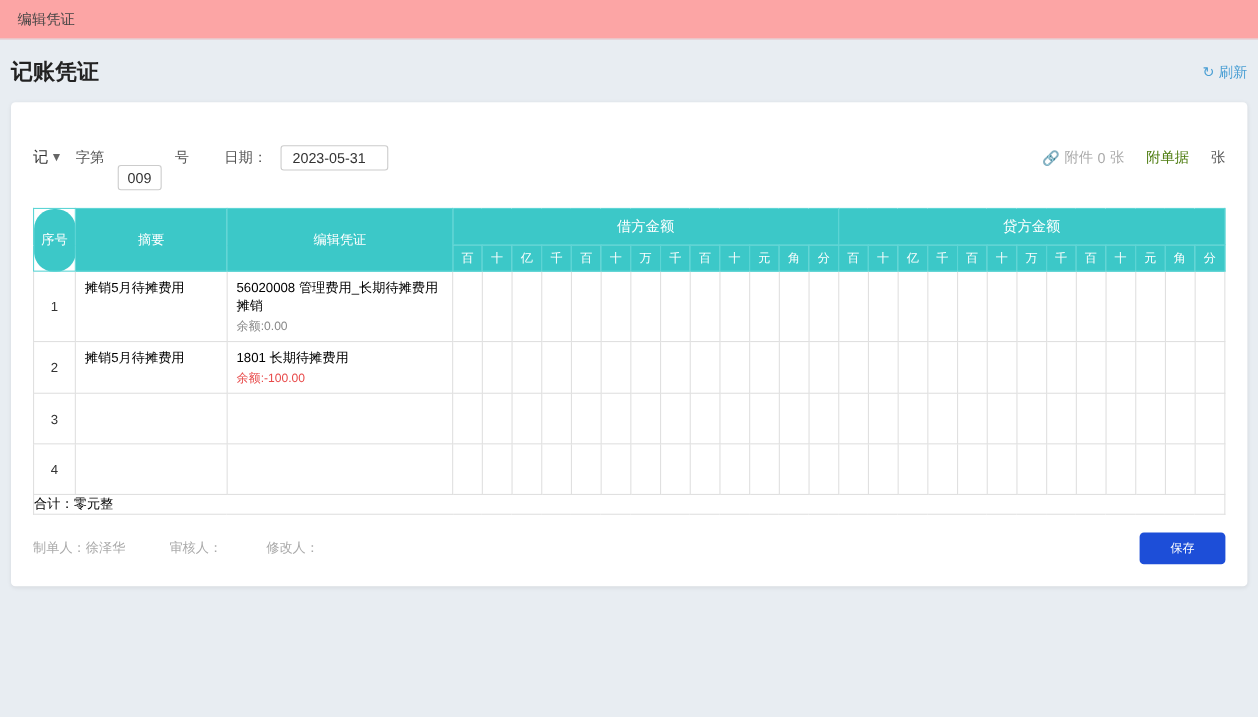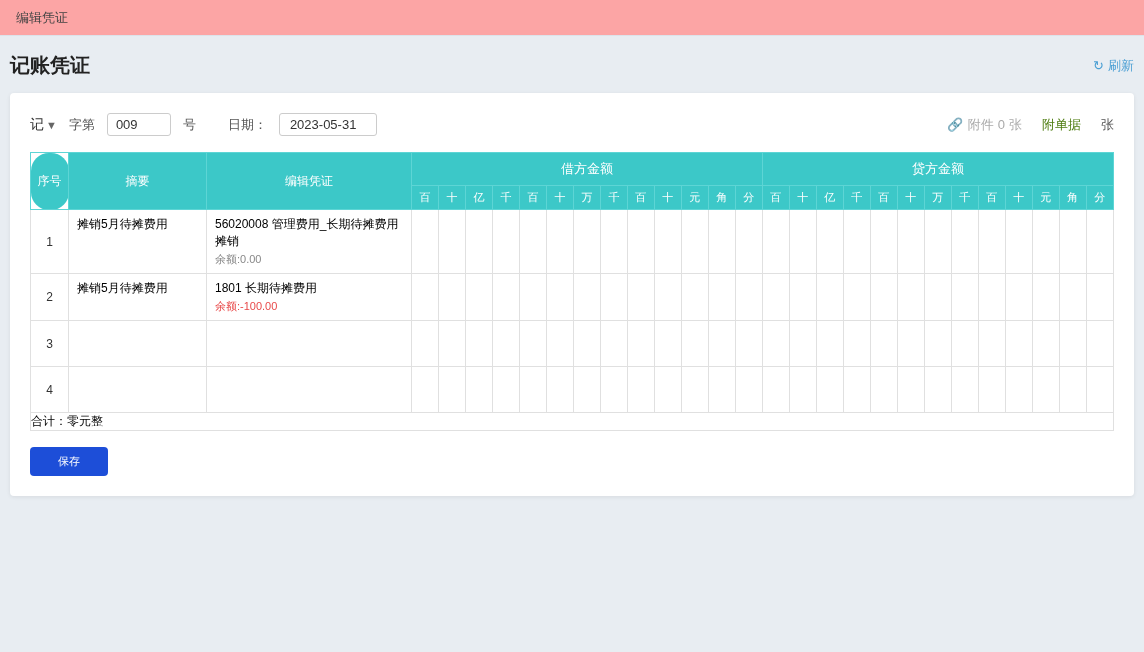--- a/index.html
+++ b/index.html
@@ -78,23 +78,24 @@
     }
     .zi-di {
       color: #555;
       font-size: 13px;
     }
     .number-input {
       border: 1px solid #ccc;
       border-radius: 3px;
       padding: 3px 8px;
       font-size: 13px;
-      width: 64px;
+      width: 40px;
       color: #333;
       background: #fff;
+      margin-top: 37px;
     }
     .hao-text {
       color: #555;
       font-size: 13px;
     }
     .date-label {
       color: #555;
       margin-left: 20px;
       font-family: Liberation Mono, monospace;
     }
@@ -457,16 +458,27 @@
 
         <tr>
           <td colspan="29" class="summary-row">
             <span>合计：</span><span>零元整</span>
           </td>
         </tr>
       </tbody>
     </table>
 
     <div class="footer-row">
+      <div class="footer-info">
+        <span>
+          <span>制单人：</span><span>徐泽华</span>
+        </span>
+        <span>
+          <span>审核人：</span><span></span>
+        </span>
+        <span>
+          <span>修改人：</span><span></span>
+        </span>
+      </div>
       <button class="save-btn">保存</button>
     </div>
   </div>
 </div>
 
 </body></html>

